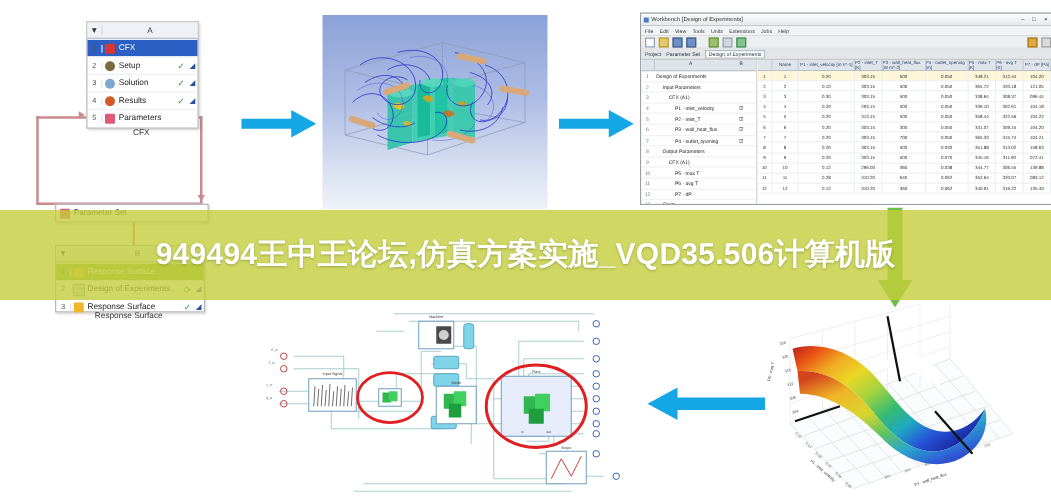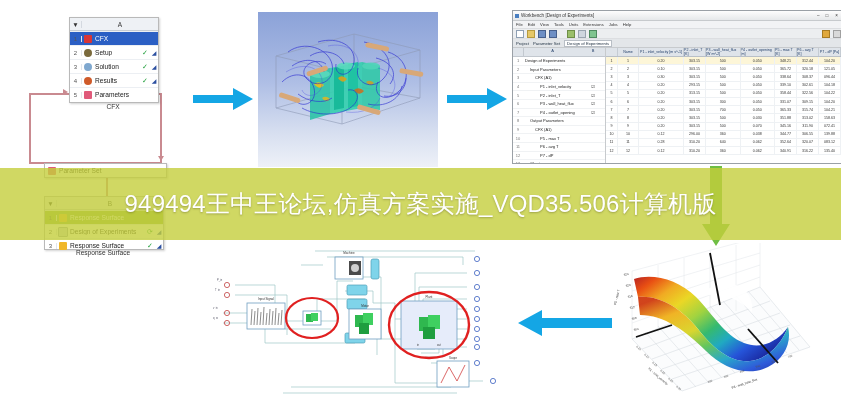--- a/index.html
+++ b/index.html
@@ -67,21 +67,21 @@
   .grow.hl{background:#fdf6d8;}
 
   
   #simulink{left:205px;top:243px;width:300px;height:157px;background:#ffffff;overflow:hidden;}
   
   #surf3d{left:612px;top:243px;width:229px;height:157px;background:#ffffff;overflow:hidden;}
   
   #caption{position:absolute;left:0;top:168px;width:841px;height:72px;
            background:rgba(196,206,60,0.80);display:flex;align-items:center;
            justify-content:center;}
-  #caption-text{font-size:24px;font-weight:normal;color:#ffffff;text-align:center;
+  #caption-text{font-size:24px;font-weight:bold;color:#ffffff;text-align:center;
            line-height:1.12;letter-spacing:.2px;padding:0 14px;
            text-shadow:0 1px 2px rgba(60,60,20,.35);}
 </style>
 </head>
 <body>
 
 <div id="stage">
 
   <div class="abs" id="wb-schematic">
 

